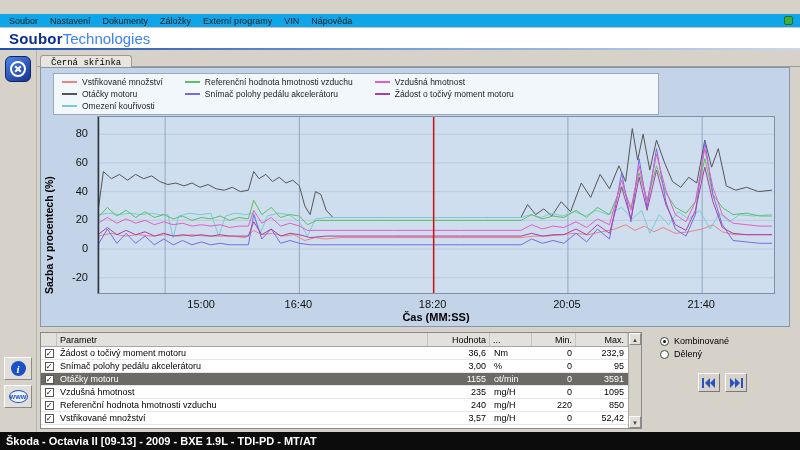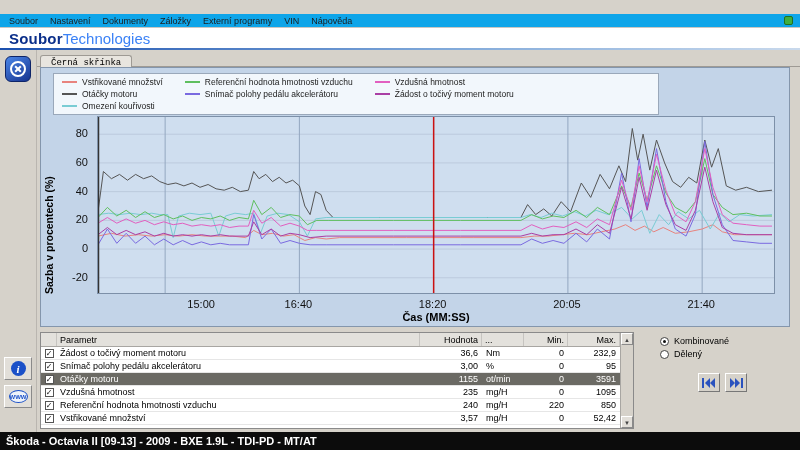--- a/index.html
+++ b/index.html
@@ -68,21 +68,21 @@
   .yt1{top:calc(9.68% - 6px);} .yt2{top:calc(25.81% - 6px);} .yt3{top:calc(41.94% - 6px);}
   .yt4{top:calc(58.06% - 6px);} .yt5{top:calc(74.19% - 6px);} .yt6{top:calc(90.32% - 6px);}
   .plot-area { position:absolute; left:56px; top:48px; }
   .plot-area svg { display:block; background:#cfdeef; border:1px solid #7d90a8; }
   .xtick-wrap { position:absolute; left:56px; top:230px; width:678px; height:13px; }
   .xtick { position:absolute; transform:translateX(-50%); font-size:11px; color:#111; }
   .x1{left:9.9%;margin-left:37px;} .x2{left:29.7%;} .x3{left:49.5%;} .x4{left:69.31%;} .x5{left:89.11%;}
   .xlabel { position:absolute; left:56px; top:243px; width:678px; text-align:center; font-size:11px; font-weight:bold; }
 
   
-  .bottom { display:flex; margin:5px 10px 0 3px; gap:20px; height:97px; }
+  .bottom { display:flex; margin:5px 10px 0 3px; gap:12px; height:97px; }
   .table-wrap { flex:1; background:#fff; border:1px solid #8a8a8a; position:relative; padding-right:13px; }
   .thead { display:flex; height:14px; background:#e3e1dc; border-bottom:1px solid #a8a6a2; font-size:9px; align-items:center; }
   .thead > div { border-right:1px solid #c6c4c0; height:100%; display:flex; align-items:center; padding:0 3px; }
   .trow { display:flex; height:13px; font-size:9px; align-items:center; border-bottom:1px solid #e6e6e6; background:#fff; }
   .trow.selected { background:#6b6a64; color:#fff; }
   .c-check { width:16px; justify-content:center; display:flex; align-items:center; flex:none; }
   .c-param { flex:1; padding:0 3px; white-space:nowrap; overflow:hidden; }
   .c-val   { width:62px; flex:none; text-align:right; padding:0 4px; justify-content:flex-end; }
   .c-unit  { width:42px; flex:none; padding:0 4px; }
   .c-min   { width:44px; flex:none; text-align:right; padding:0 4px; justify-content:flex-end; }

